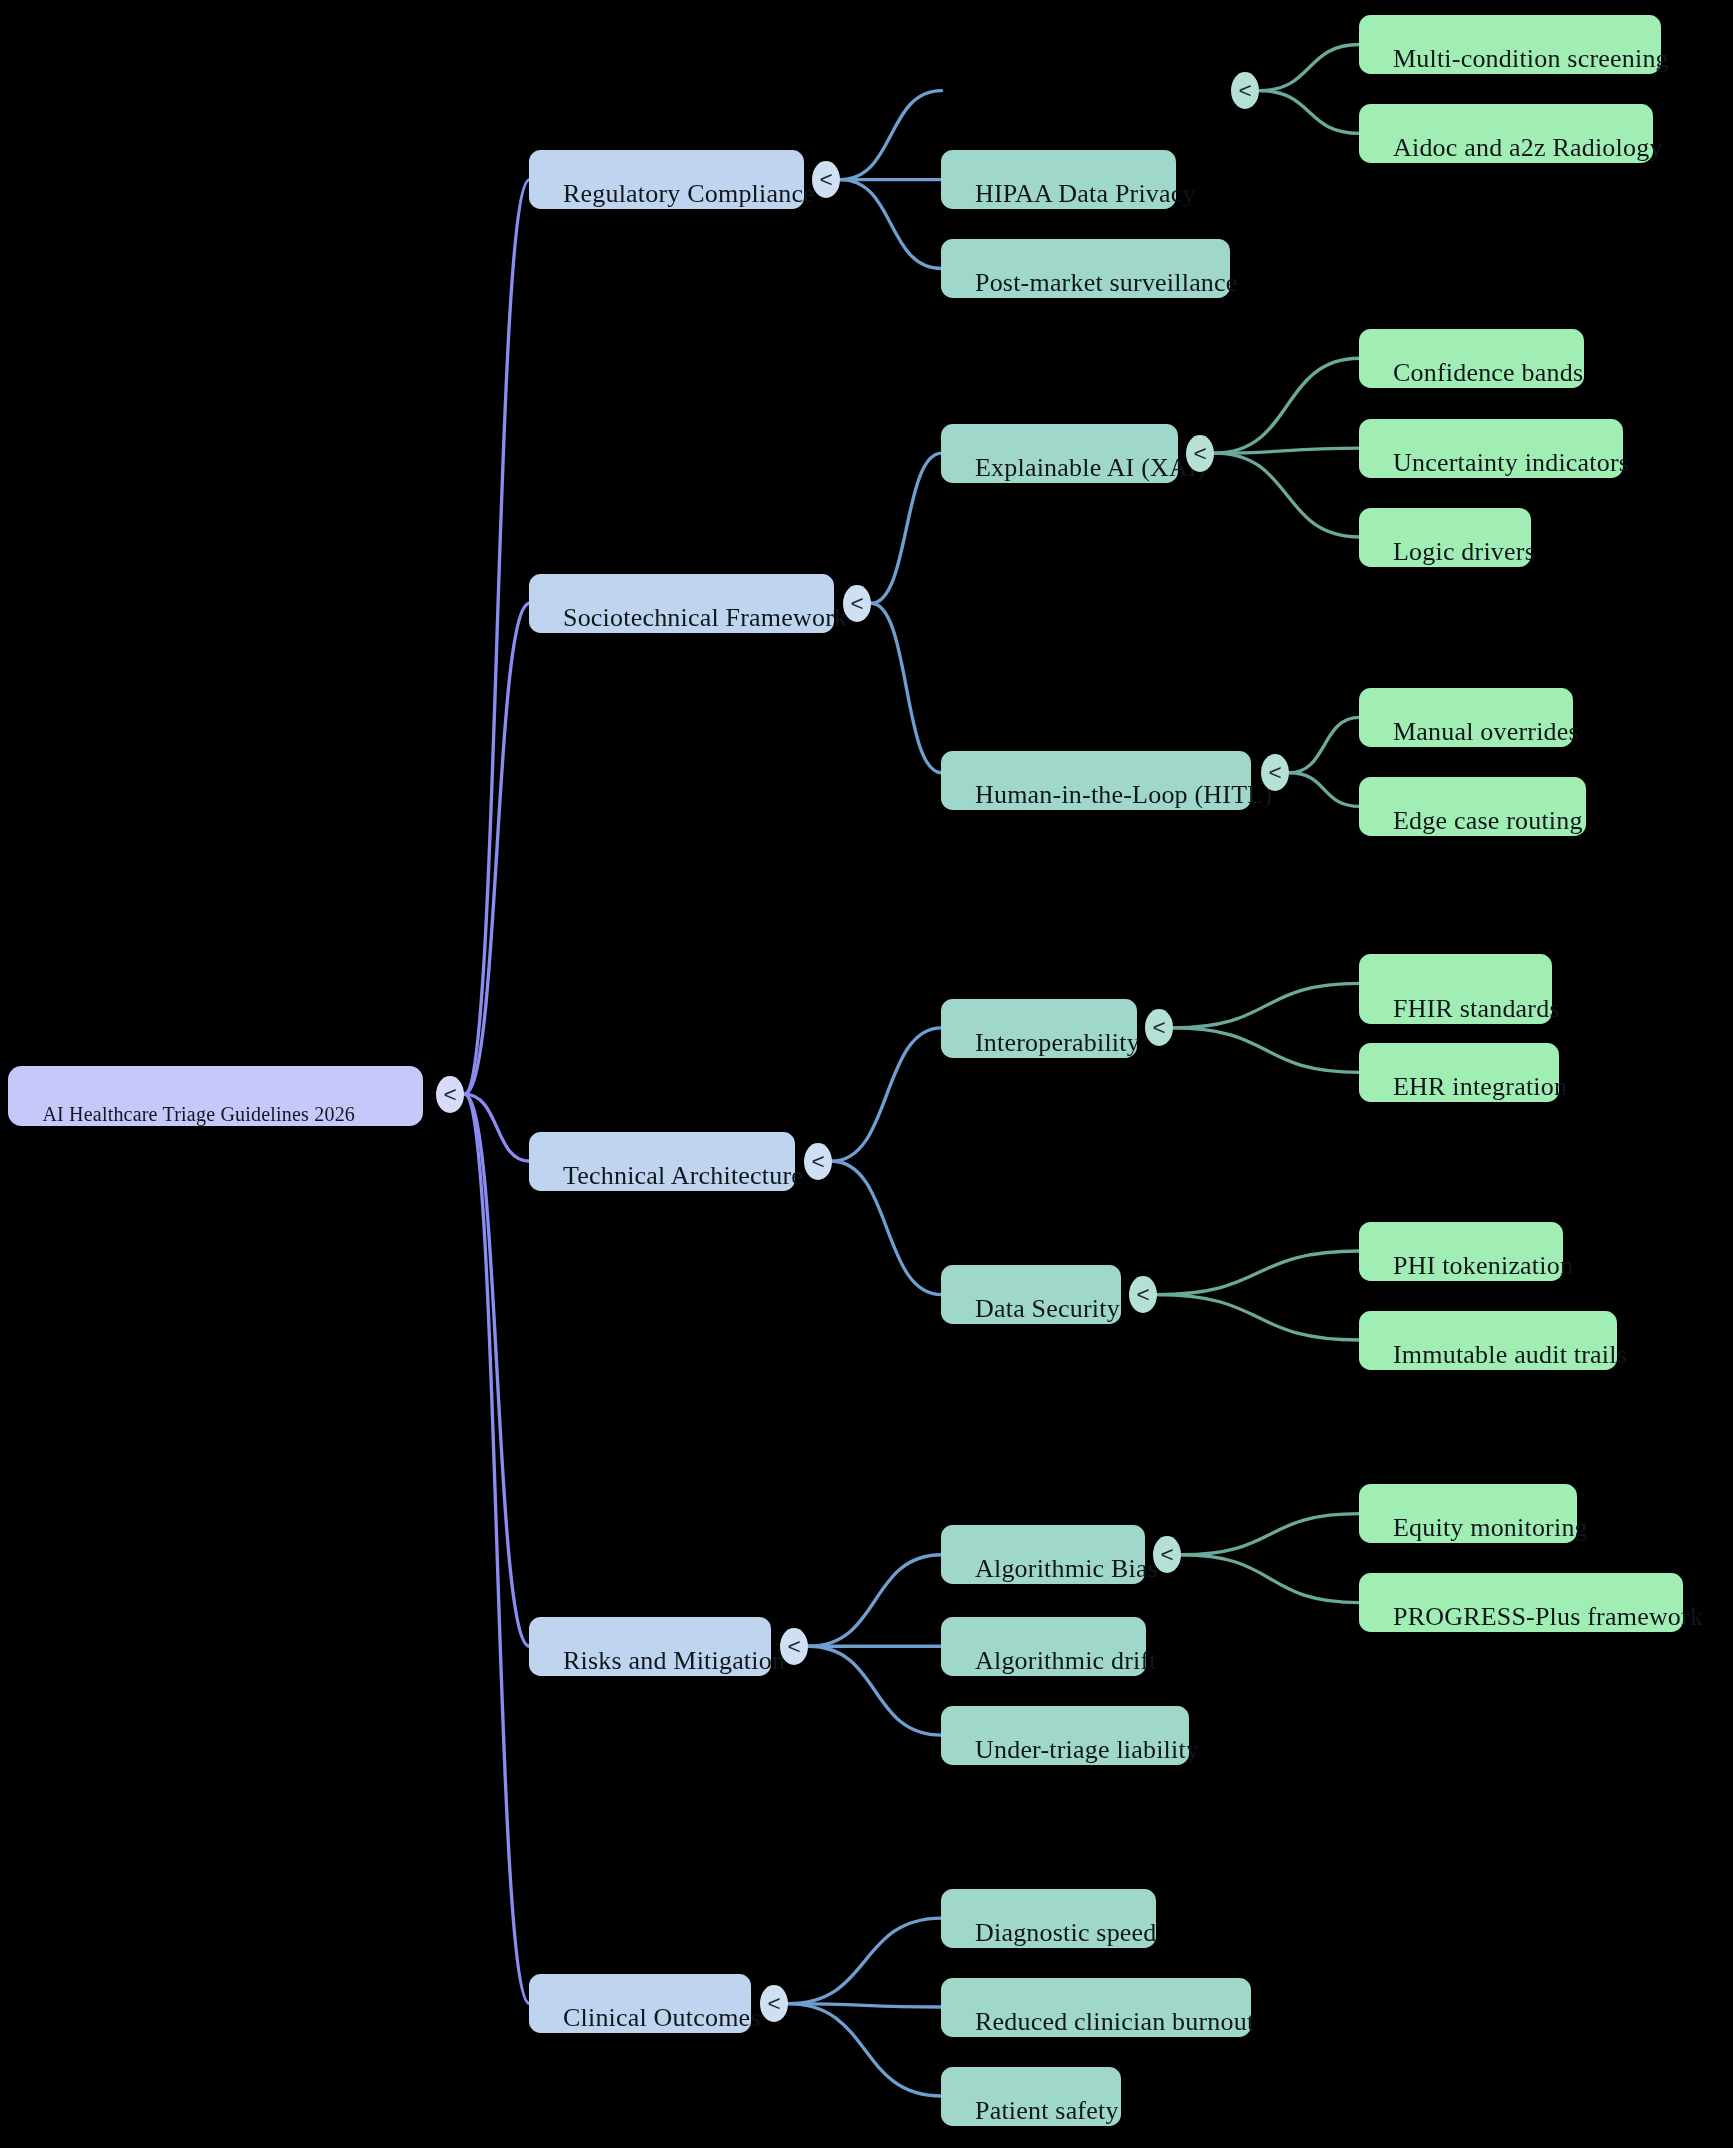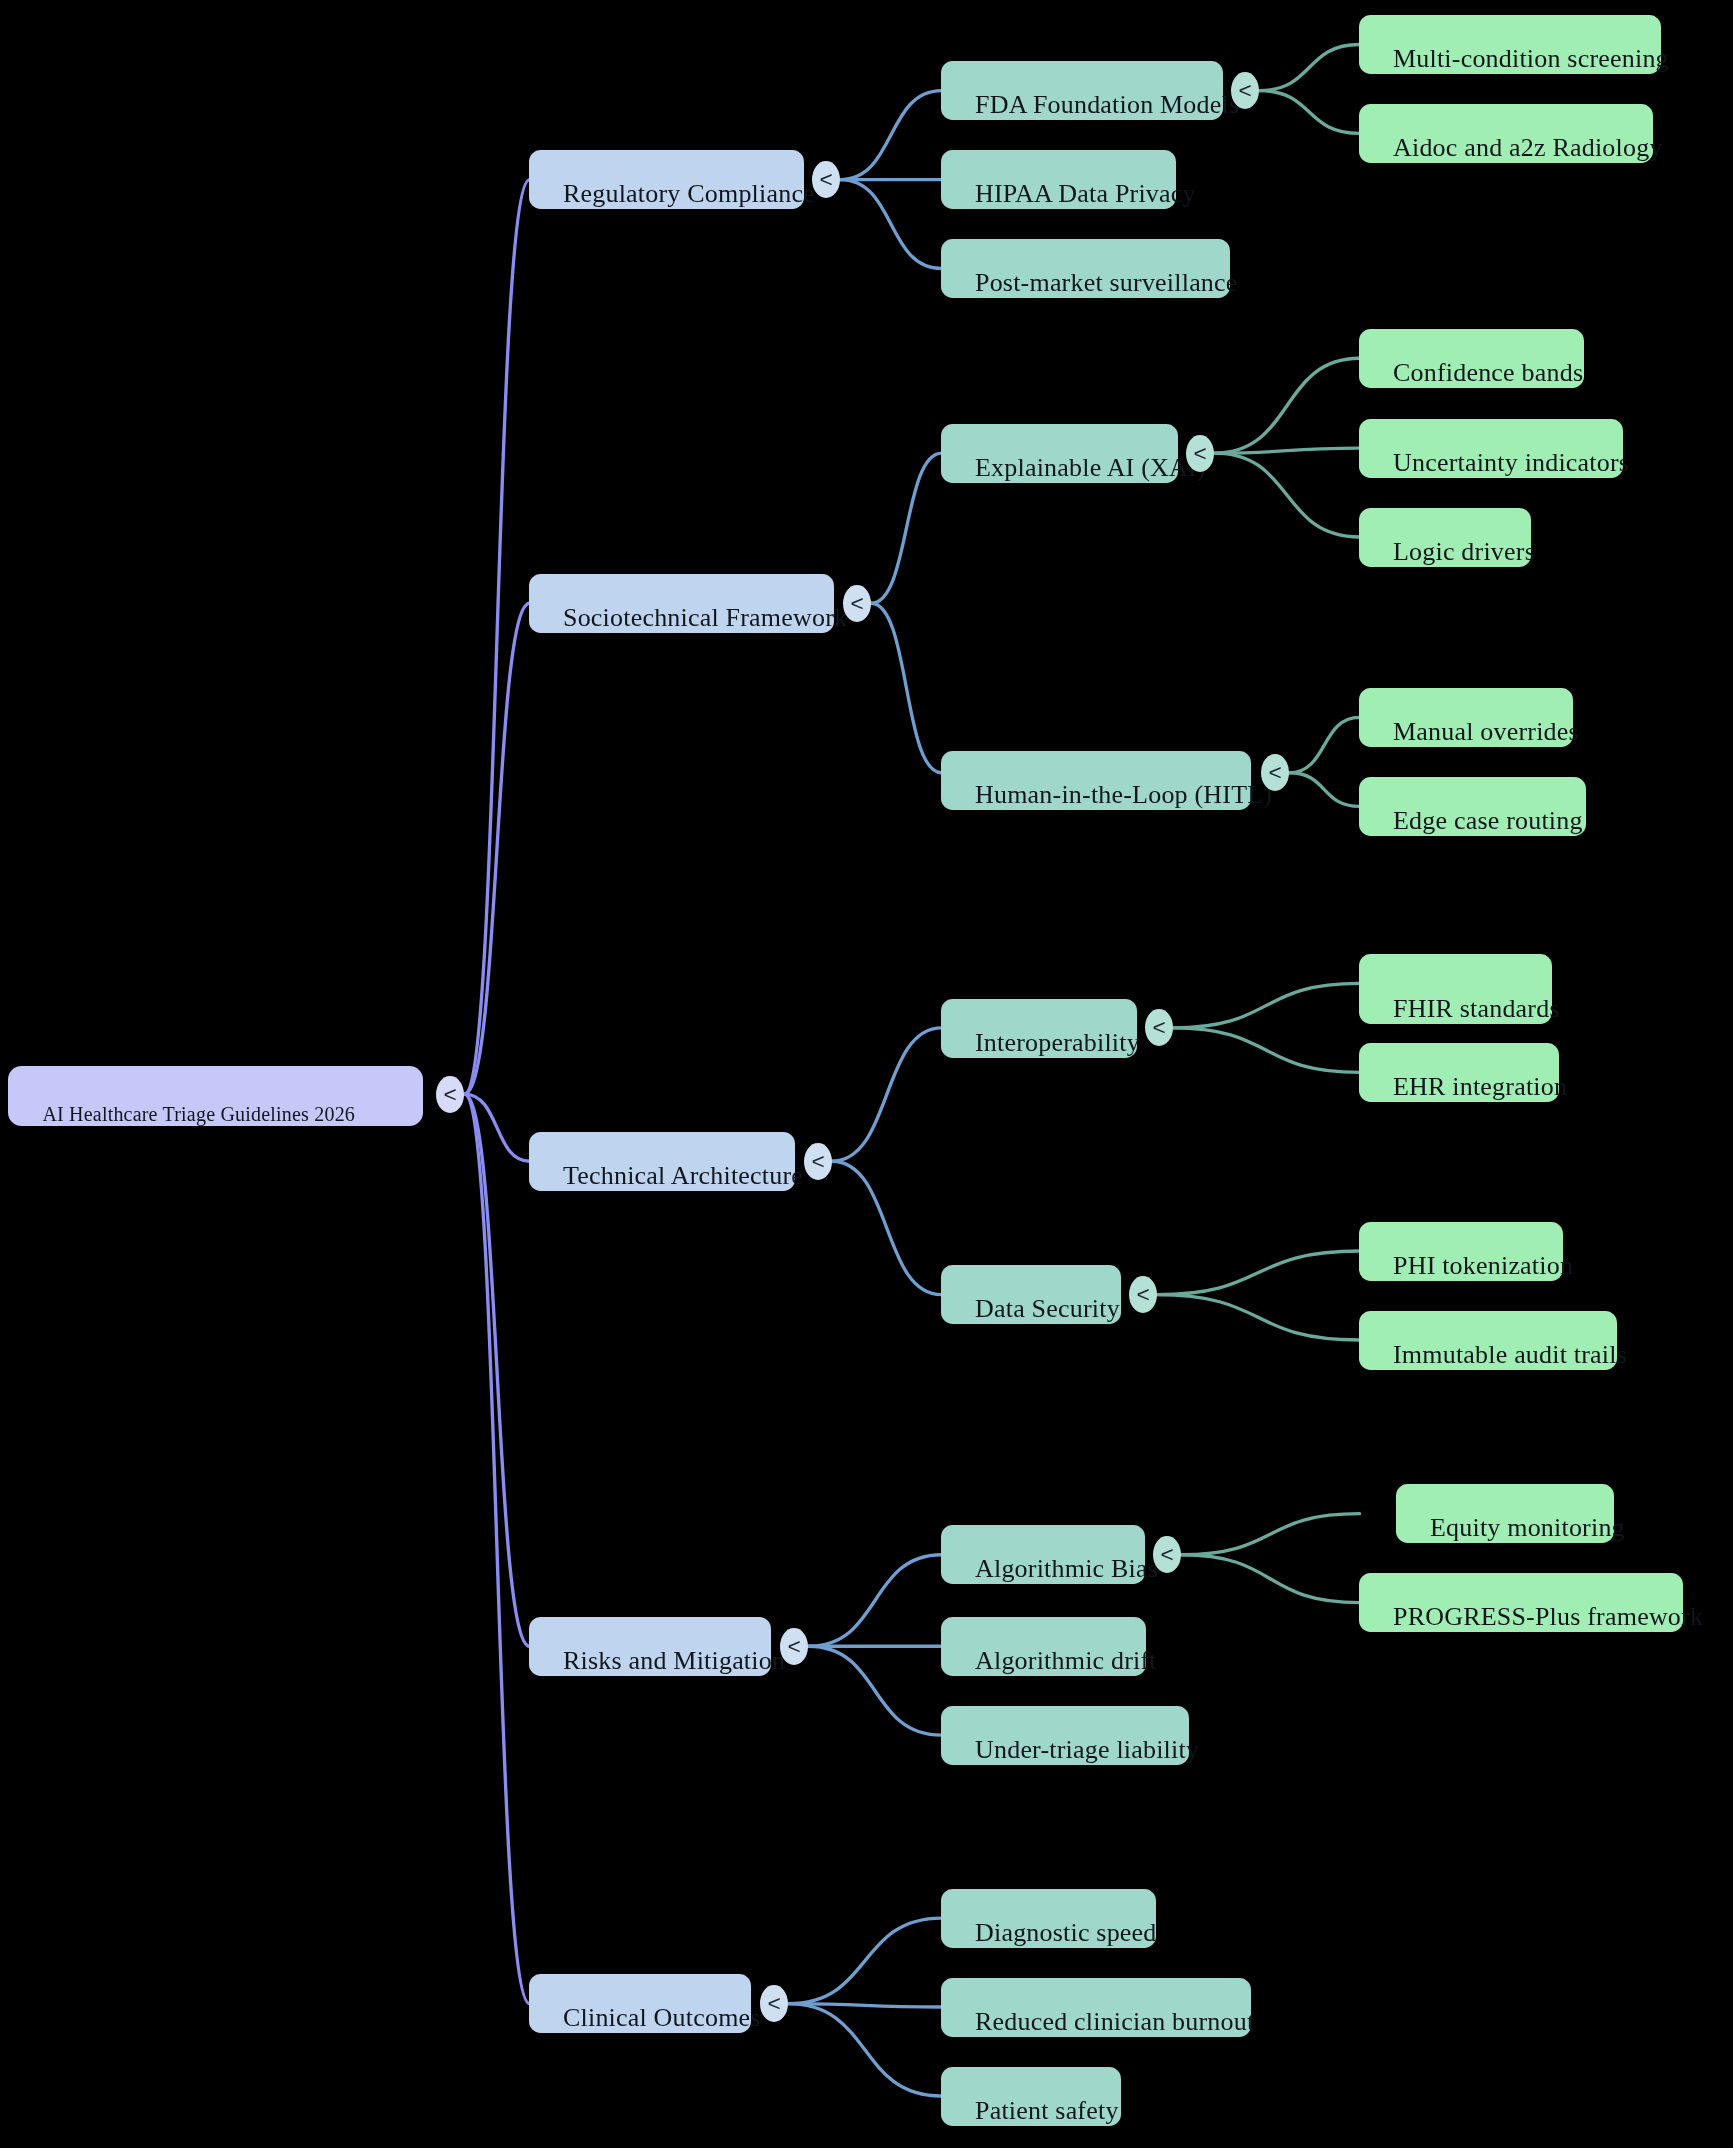--- a/index.html
+++ b/index.html
@@ -91,23 +91,20 @@
       <path d="M 939 2388 C 1039.65 2388, 1021.35 2498, 1122 2498" fill="none" stroke="#6f9fd0" stroke-width="4" stroke-linecap="round"></path>
     </svg>
 <div class="node node-root" style="left: 8.4px; top: 1066px; width: 415px; height: 60px;">
       <span>AI Healthcare Triage Guidelines 2026</span>
     </div>
     <div class="handle handle-root" style="left: 436px; top: 1076px;">&lt;</div>
     <div class="node node-l1" style="left: 529px; top: 150px; width: 275px; height: 59px;">
       <span>Regulatory Compliance</span>
     </div>
     <div class="handle handle-l1" style="left: 812px; top: 161px;">&lt;</div>
-    <div class="node node-l2" style="left: 941px; top: 61px; width: 282px; height: 59px;">
-      <span>FDA Foundation Models</span>
-    </div>
     <div class="handle handle-l2" style="left: 1231px; top: 72px;">&lt;</div>
     <div class="node node-l3" style="left: 1359px; top: 15px; width: 302px; height: 59px;">
       <span>Multi-condition screening</span>
     </div>
     <div class="node node-l3" style="left: 1359px; top: 104px; width: 294px; height: 59px;">
       <span>Aidoc and a2z Radiology</span>
     </div>
     <div class="node node-l2" style="left: 941px; top: 150px; width: 235px; height: 59px;">
       <span>HIPAA Data Privacy</span>
     </div>
@@ -166,21 +163,21 @@
       <span>Immutable audit trails</span>
     </div>
     <div class="node node-l1" style="left: 529px; top: 1617px; width: 242px; height: 59px;">
       <span>Risks and Mitigation</span>
     </div>
     <div class="handle handle-l1" style="left: 780px; top: 1628px;">&lt;</div>
     <div class="node node-l2" style="left: 941px; top: 1525px; width: 204px; height: 59px;">
       <span>Algorithmic Bias</span>
     </div>
     <div class="handle handle-l2" style="left: 1153px; top: 1536px;">&lt;</div>
-    <div class="node node-l3" style="left: 1359px; top: 1484px; width: 218px; height: 59px; margin-left: 37px;">
+    <div class="node node-l3" style="left: 1359px; top: 1484px; width: 218px; height: 59px;">
       <span>Equity monitoring</span>
     </div>
     <div class="node node-l3" style="left: 1359px; top: 1573px; width: 324px; height: 59px;">
       <span>PROGRESS-Plus framework</span>
     </div>
     <div class="node node-l2" style="left: 941px; top: 1617px; width: 205px; height: 59px;">
       <span>Algorithmic drift</span>
     </div>
     <div class="node node-l2" style="left: 941px; top: 1706px; width: 248px; height: 59px;">
       <span>Under-triage liability</span>

